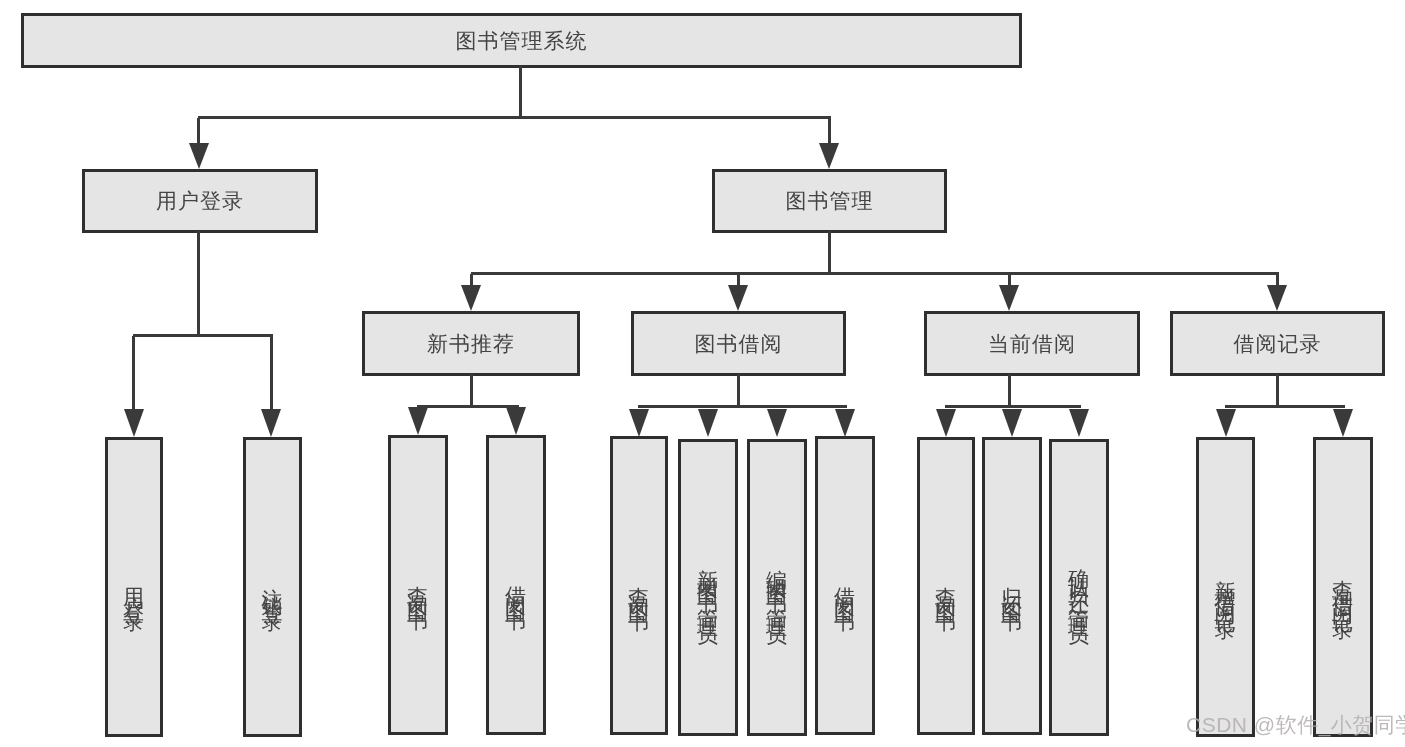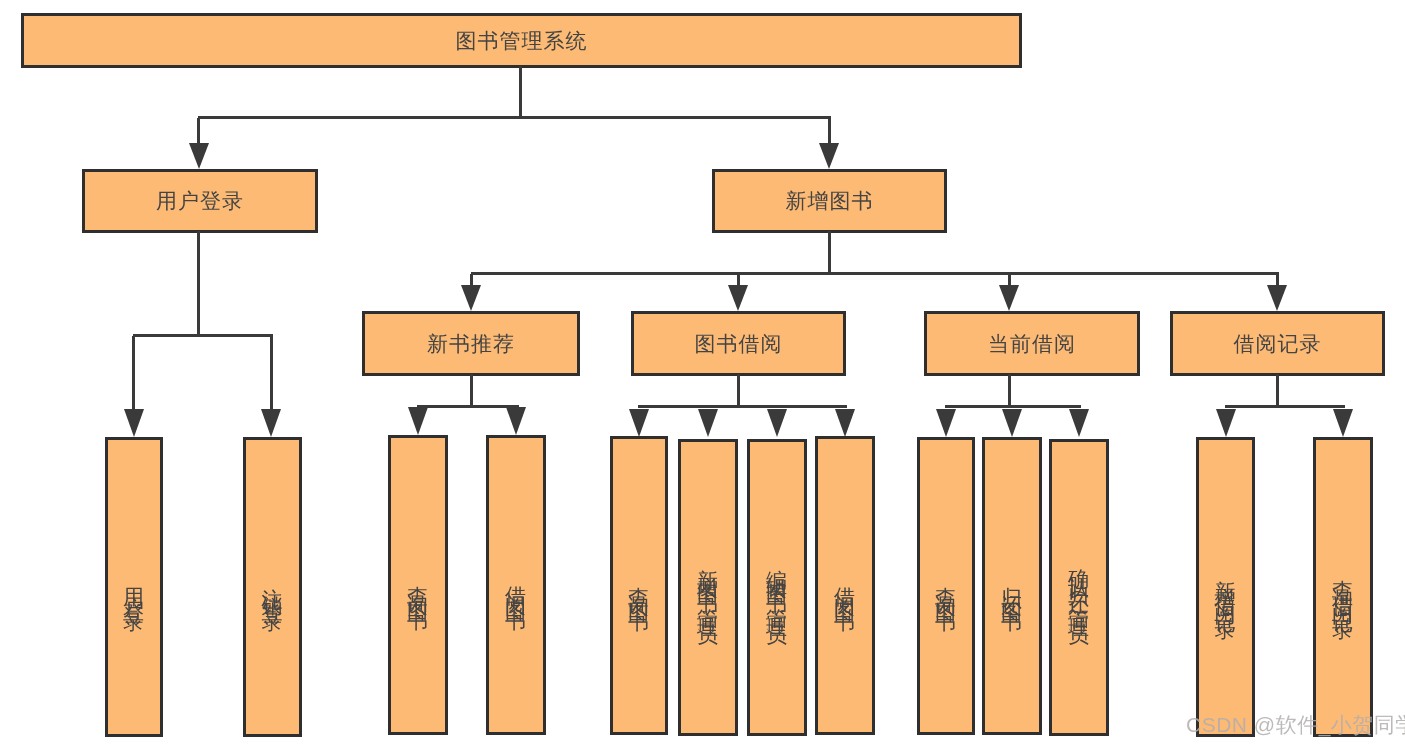--- a/index.html
+++ b/index.html
@@ -9,21 +9,21 @@
     --wm:#b3aeae;
     --bg:#ffffff;
   }
   html,body{margin:0;padding:0;background:var(--bg);}
   .canvas{
     position:relative;width:1405px;height:747px;background:var(--bg);
     overflow:hidden;font-family:"Liberation Sans","DejaVu Sans",sans-serif;
   }
   .box{
     position:absolute;box-sizing:border-box;border:3px solid var(--border);
-    background:#fdba74;display:flex;align-items:center;justify-content:center;
+    background:#e5e5e5;display:flex;align-items:center;justify-content:center;
     color:var(--text);font-size:21px;letter-spacing:1px;text-align:right;
   }
   .vbox span{
     writing-mode:vertical-rl;text-orientation:mixed;
     letter-spacing:8px;line-height:1;white-space:nowrap;
   }
   .ln{position:absolute;background:var(--line);}
   .arrow{
     position:absolute;width:0;height:0;
     border-left:10px solid transparent;border-right:10px solid transparent;
@@ -43,21 +43,21 @@
   <div class="box" style="left:21px;top:13px;width:1001px;height:55px;">图书管理系统</div>
 
   <div class="ln" style="left:519px;top:66px;width:3px;height:52px;"></div>
   <div class="ln" style="left:198px;top:116px;width:633px;height:3px;"></div>
   <div class="ln" style="left:197px;top:118px;width:3px;height:27px;"></div>
   <div class="ln" style="left:828px;top:118px;width:3px;height:27px;"></div>
   <div class="arrow" style="left:189px;top:143px;"></div>
   <div class="arrow" style="left:819px;top:143px;"></div>
 
   <div class="box" style="left:82px;top:169px;width:236px;height:64px;">用户登录</div>
-  <div class="box" style="left:712px;top:169px;width:235px;height:64px;">新增图书</div>
+  <div class="box" style="left:712px;top:169px;width:235px;height:64px;">图书管理</div>
 
   <div class="ln" style="left:197px;top:231px;width:3px;height:105px;"></div>
   <div class="ln" style="left:133px;top:334px;width:140px;height:3px;"></div>
   <div class="ln" style="left:132px;top:336px;width:3px;height:74px;"></div>
   <div class="ln" style="left:270px;top:336px;width:3px;height:74px;"></div>
   <div class="arrow tall" style="left:124px;top:409px;"></div>
   <div class="arrow tall" style="left:261px;top:409px;"></div>
 
   <div class="ln" style="left:828px;top:231px;width:3px;height:43px;"></div>
   <div class="ln" style="left:471px;top:272px;width:808px;height:3px;"></div>

